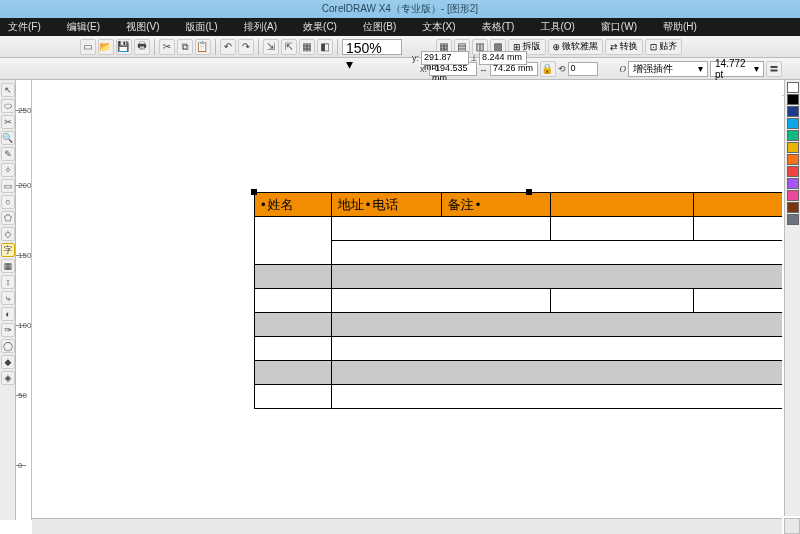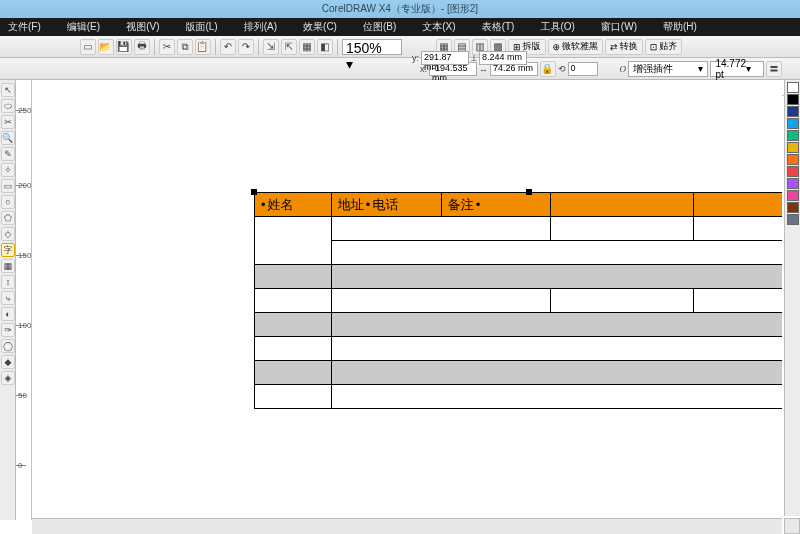--- a/index.html
+++ b/index.html
@@ -12,21 +12,21 @@
 .menubar { height: 18px; background: #1a1a1a; display: flex; align-items: center; padding: 2px 8px; gap: 26px; font-size: 10px; color: #e0e0e0; }
 
 
 .toolbar { height: 22px; background: linear-gradient(#f5f5f5, #e4e4e4); border-bottom: 1px solid #bbb; display: flex; align-items: center; padding: 0 6px; gap: 2px; font-size: 9px; }
 .tbtn { width: 16px; height: 16px; background: #f0f0f0; border: 1px solid #ccc; border-radius: 2px; display: flex; align-items: center; justify-content: center; font-size: 10px; color: #444; }
 .tsep { width: 1px; height: 16px; background: #bbb; margin: 0 2px; }
 .zoom-combo { width: 60px; height: 16px; border: 1px solid #aaa; background: #fff; font-size: 14px; padding: 0 3px; display:flex; align-items:flex-start; justify-content:space-between;flex-direction:column; }
 .prop-lbl { color:#444; }
 .prop-input { width: 48px; height: 14px; border: 1px solid #aaa; background:#fff; font-size:9px; padding:0 2px;}
 .font-combo { width: 80px; height: 16px; border:1px solid #aaa; background:#fff; font-size:10px; padding:0 4px; display:flex; align-items:center; justify-content:space-between;}
-.size-combo { width: 54px; height:16px; border:1px solid #aaa; background:#fff; font-size:10px; padding:0 12px; display:flex; align-items:center; justify-content:flex-end;}
+.size-combo { width: 54px; height:16px; border:1px solid #aaa; background:#fff; font-size:10px; padding:0 4px; display:flex; align-items:center; justify-content:flex-end;}
 .action-btn { height:16px; padding:0 4px; border:1px solid #ccc; background:#f0f0f0; font-size:9px; display:flex; align-items:center; gap:2px; border-radius:2px;}
 
 
 .hruler { height: 16px; background: #fff; border-bottom:1px solid #c0c0c0; position:relative; margin-left:32px; font-size:8px; color:#555; overflow:hidden;}
 .hruler .tick { position:absolute; top:0; width:1px; height:10px; background:#888;}
 .hruler .ticklbl { position:absolute; top:3px; font-size:8px; }
 
 
 .leftbar { position:absolute; left:0; top:80px; width:16px; background:#ececec; border-right:1px solid #bbb; height:440px; display:flex; flex-direction:column; gap:2px; padding:3px 1px;}
 .lbtn { width:14px; height:14px; background:#f0f0f0; border:1px solid #ccc; border-radius:2px; font-size:9px; display:flex; align-items:center; justify-content:center; color:#444;}

